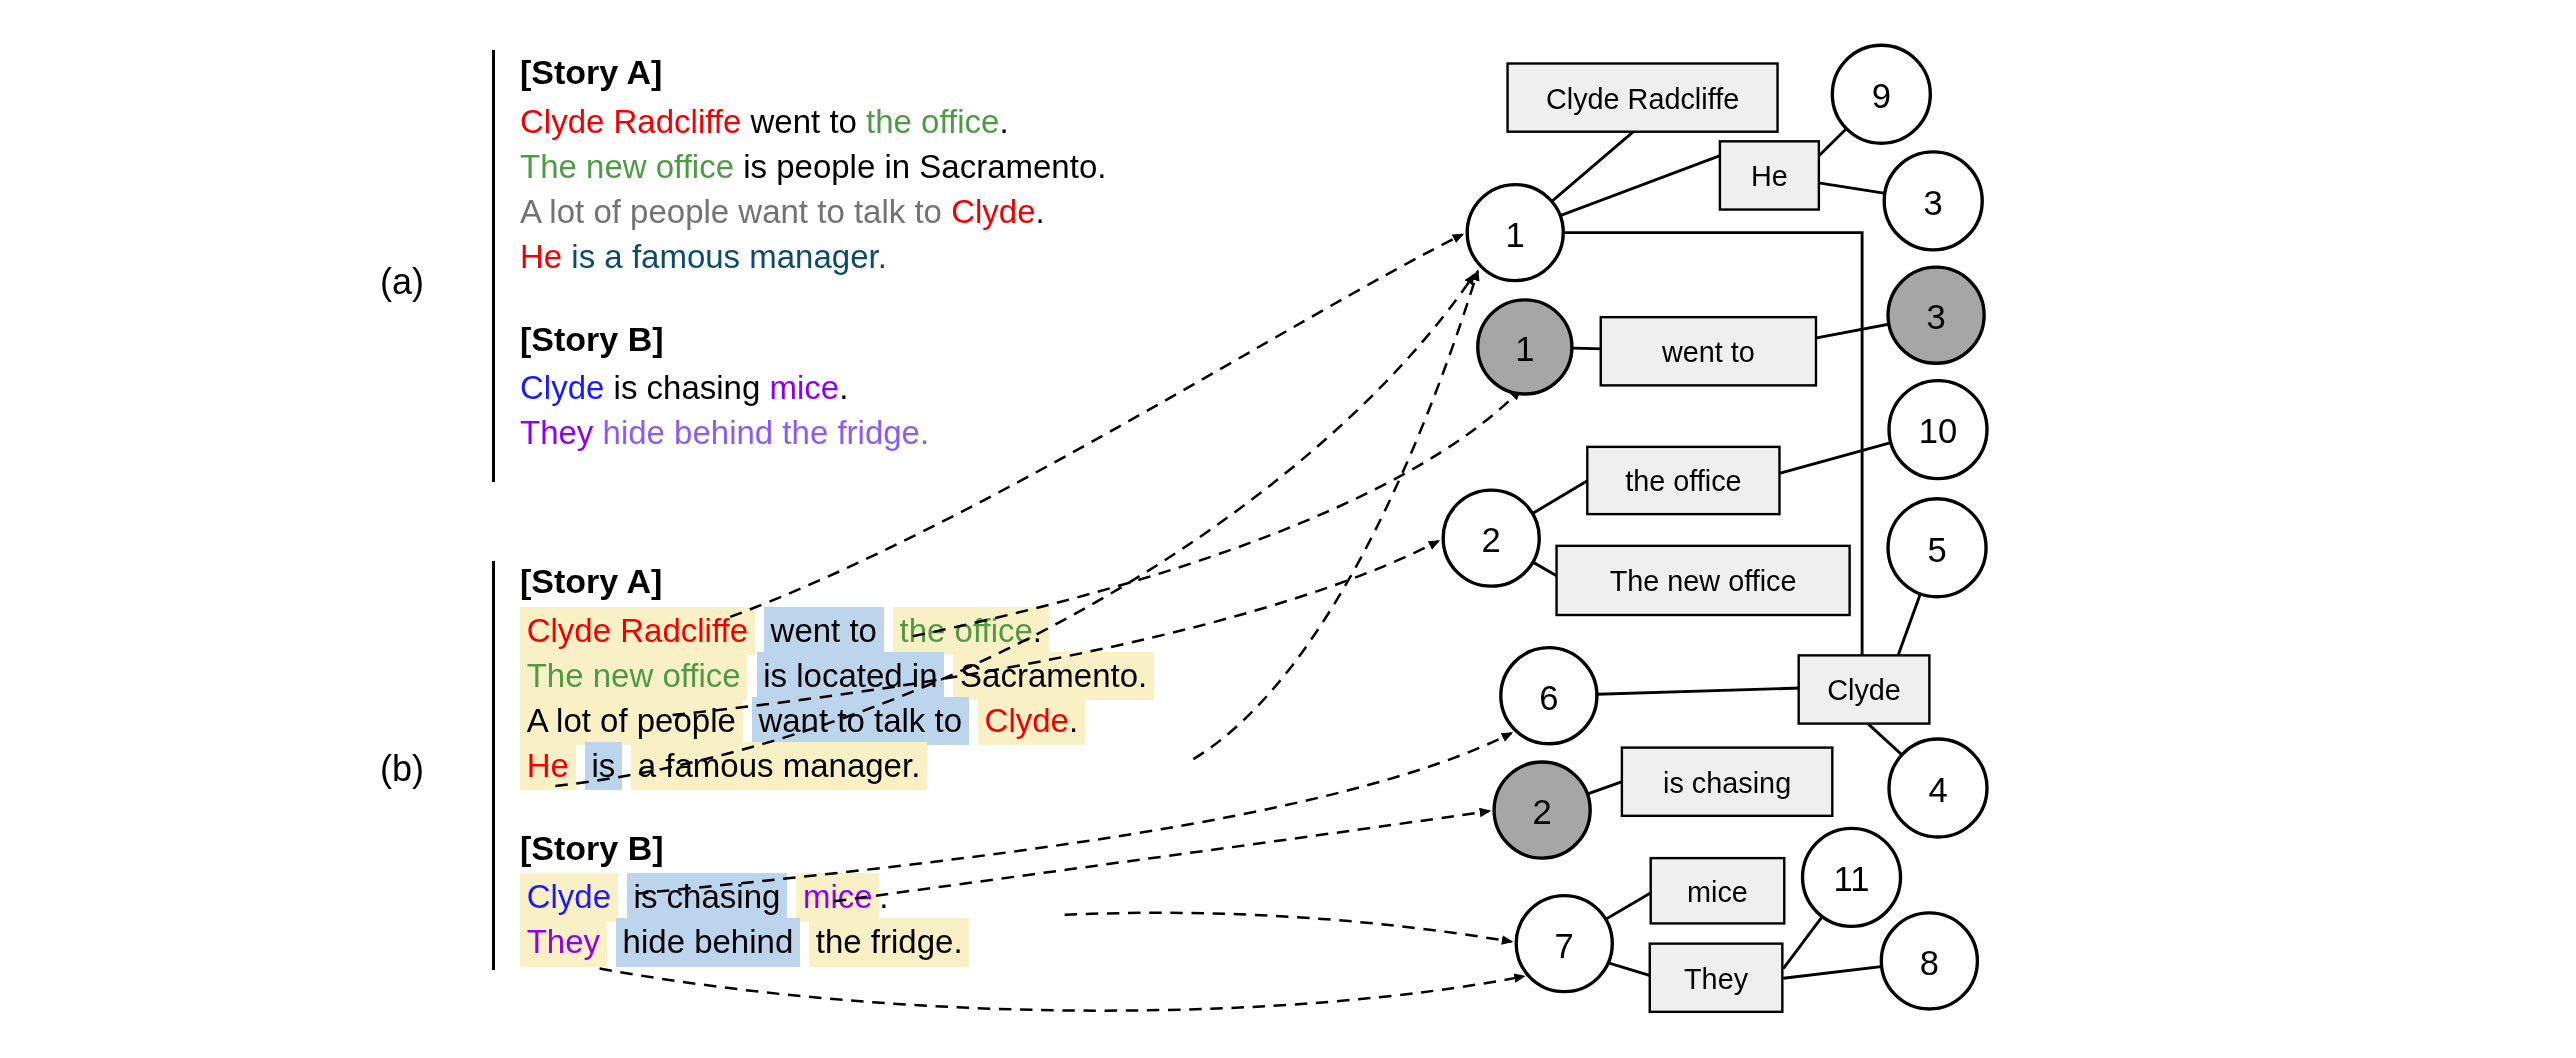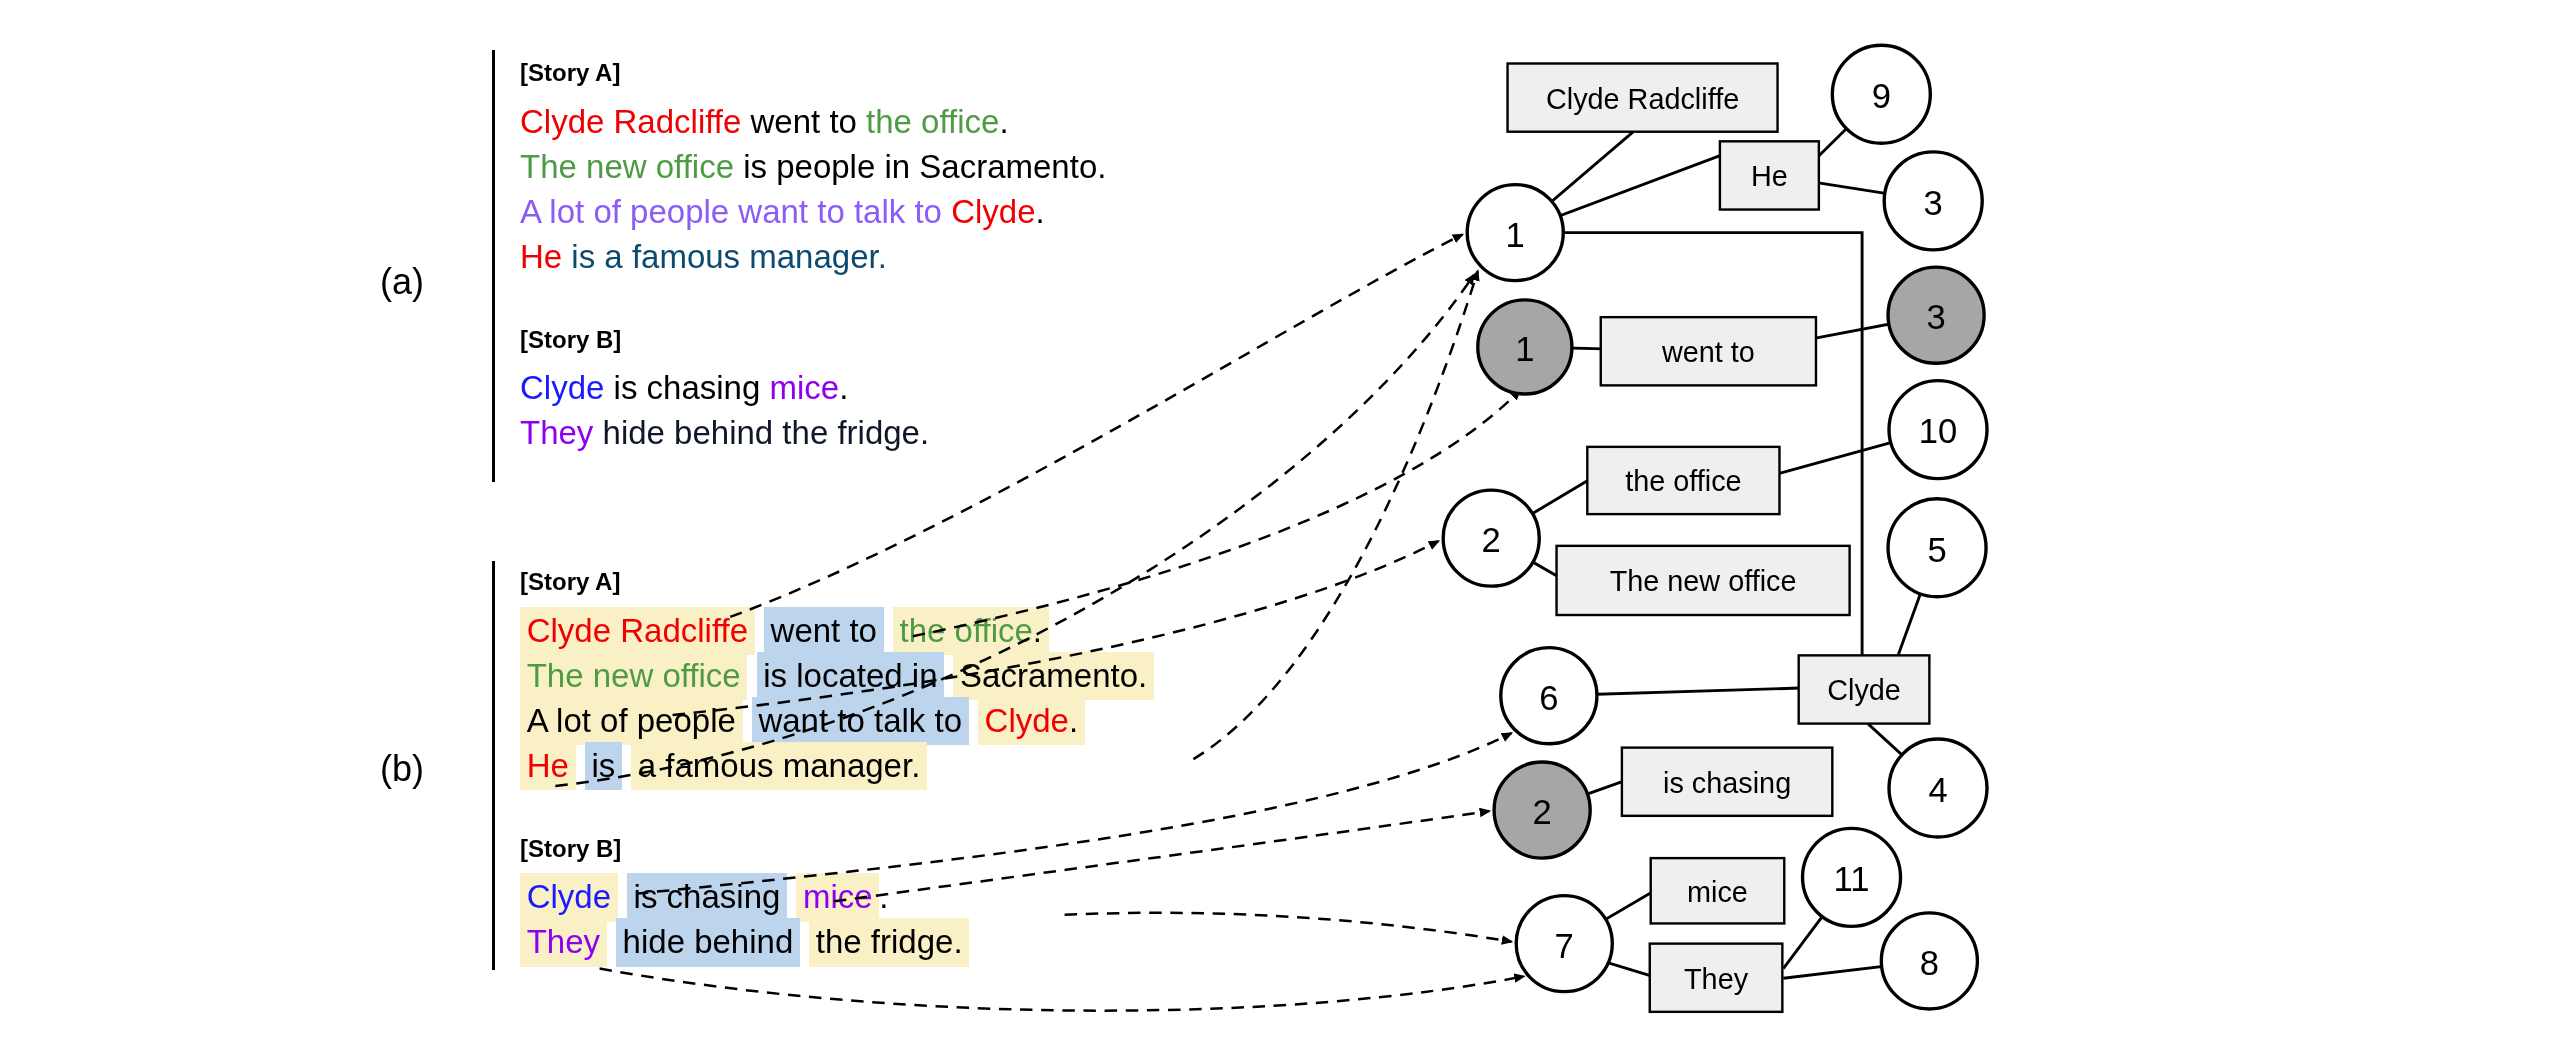--- a/index.html
+++ b/index.html
@@ -8,21 +8,21 @@
   .stage{position:absolute;left:0;top:0;width:2576px;height:1059px;}
   .panel-label{position:absolute;font-size:36px;color:#000;}
   #label-a{left:380px;top:261px;}
   #label-b{left:380px;top:748px;}
   .vbar{position:absolute;width:2.9px;background:#000;}
   #bar-a{left:492px;top:50px;height:432px;}
   #bar-b{left:492px;top:561px;height:409px;}
   .story{position:absolute;font-size:33px;line-height:45px;white-space:nowrap;}
   #panel-a{left:520px;top:56px;}
   #panel-b{left:520px;top:565px;}
-  .story .hdr{font-weight:bold;font-size:24px;line-height:33px;margin:0 0 9.6px 0;}
+  .story .hdr{font-weight:bold;font-size:34px;line-height:33px;margin:0 0 9.6px 0;}
   .story .block2 .hdr{margin-top:44px;}
   .story .line{height:45px;}
   .hl{padding-top:4.8px;padding-bottom:6.7px;}
   .hl-s{padding-left:6.7px;}
   .hl-e{padding-right:6.7px;}
   svg{position:absolute;left:0;top:0;}
   svg text{font-family:"Liberation Sans",sans-serif;}
   .edge{stroke:#000;stroke-width:3;fill:none;}
   .arrow{stroke:#000;stroke-width:2.6;fill:none;stroke-dasharray:13 9;}
   .gbox{stroke:#000;stroke-width:2.5;}
@@ -39,27 +39,27 @@
   <div class="panel-label" id="label-b">(b)</div>
 
   <div class="vbar" id="bar-a"></div>
   <div class="vbar" id="bar-b"></div>
 
   <div class="story" id="panel-a">
       <div class="block1">
         <div class="hdr">[Story A]</div>
         <div class="line"><span style="color: rgb(240, 0, 0);">Clyde Radcliffe</span><span style="color: rgb(0, 0, 0);"> went to </span><span style="color: rgb(79, 155, 69);">the office</span><span style="color: rgb(0, 0, 0);">.</span></div>
         <div class="line"><span style="color: rgb(79, 155, 69);">The new office</span><span style="color: rgb(0, 0, 0);"> is people in Sacramento.</span></div>
-        <div class="line"><span style="color: #8b5cf6; text-align: center;">A lot of people want to talk to </span><span style="color: rgb(240, 0, 0);">Clyde</span><span style="color: rgb(0, 0, 0);">.</span></div>
+        <div class="line"><span style="color: #737373; text-align: center;">A lot of people want to talk to </span><span style="color: rgb(240, 0, 0);">Clyde</span><span style="color: rgb(0, 0, 0);">.</span></div>
         <div class="line"><span style="color: rgb(240, 0, 0);">He</span><span style="color: #0c4a6e;"> is a famous manager.</span></div>
       </div>
       <div class="block2">
         <div class="hdr">[Story B]</div>
         <div class="line"><span style="color: rgb(26, 26, 255);">Clyde</span><span style="color: rgb(0, 0, 0);"> is chasing </span><span style="color: rgb(141, 0, 240);">mice</span><span style="color: rgb(0, 0, 0);">.</span></div>
-        <div class="line"><span style="color: rgb(141, 0, 240);">They</span><span style="color: #0f172a; text-align: right;"> hide behind the fridge.</span></div>
+        <div class="line"><span style="color: rgb(141, 0, 240);">They</span><span style="color: #8b5cf6; text-align: right;"> hide behind the fridge.</span></div>
       </div>
     </div>
   <div class="story" id="panel-b">
       <div class="block1">
         <div class="hdr">[Story A]</div>
         <div class="line"><span class="hl hl-s hl-e" style="color: rgb(240, 0, 0); background-color: rgb(250, 240, 198);">Clyde Radcliffe</span><span style="color: rgb(0, 0, 0);"> </span><span class="hl hl-s hl-e" style="color: rgb(0, 0, 0); background-color: rgb(188, 212, 236);">went to</span><span style="color: rgb(0, 0, 0);"> </span><span class="hl hl-s" style="color: rgb(79, 155, 69); background-color: rgb(250, 240, 198);">the office</span><span class="hl hl-e" style="color: rgb(0, 0, 0); background-color: rgb(250, 240, 198);">.</span></div>
         <div class="line"><span class="hl hl-s hl-e" style="color: rgb(79, 155, 69); background-color: rgb(250, 240, 198);">The new office</span><span style="color: rgb(0, 0, 0);"> </span><span class="hl hl-s hl-e" style="color: rgb(0, 0, 0); background-color: rgb(188, 212, 236);">is located in</span><span style="color: rgb(0, 0, 0);"> </span><span class="hl hl-s hl-e" style="color: rgb(0, 0, 0); background-color: rgb(250, 240, 198);">Sacramento.</span></div>
         <div class="line"><span class="hl hl-s hl-e" style="color: rgb(0, 0, 0); background-color: rgb(250, 240, 198);">A lot of people</span><span style="color: rgb(0, 0, 0);"> </span><span class="hl hl-s hl-e" style="color: rgb(0, 0, 0); background-color: rgb(188, 212, 236);">want to talk to</span><span style="color: rgb(0, 0, 0);"> </span><span class="hl hl-s" style="color: rgb(240, 0, 0); background-color: rgb(250, 240, 198);">Clyde</span><span class="hl hl-e" style="color: rgb(0, 0, 0); background-color: rgb(250, 240, 198);">.</span></div>
         <div class="line"><span class="hl hl-s hl-e" style="color: rgb(240, 0, 0); background-color: rgb(250, 240, 198);">He</span><span style="color: rgb(0, 0, 0);"> </span><span class="hl hl-s hl-e" style="color: rgb(0, 0, 0); background-color: rgb(188, 212, 236);">is</span><span style="color: rgb(0, 0, 0);"> </span><span class="hl hl-s hl-e" style="color: rgb(0, 0, 0); background-color: rgb(250, 240, 198);">a famous manager.</span></div>
       </div>

